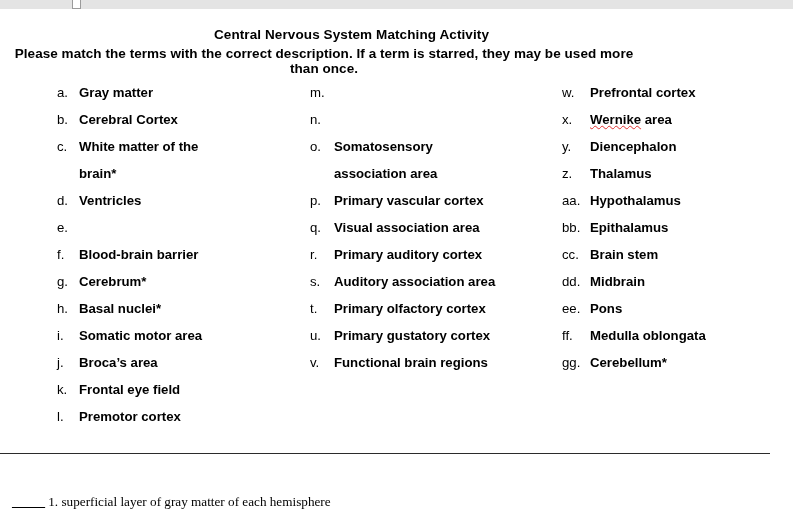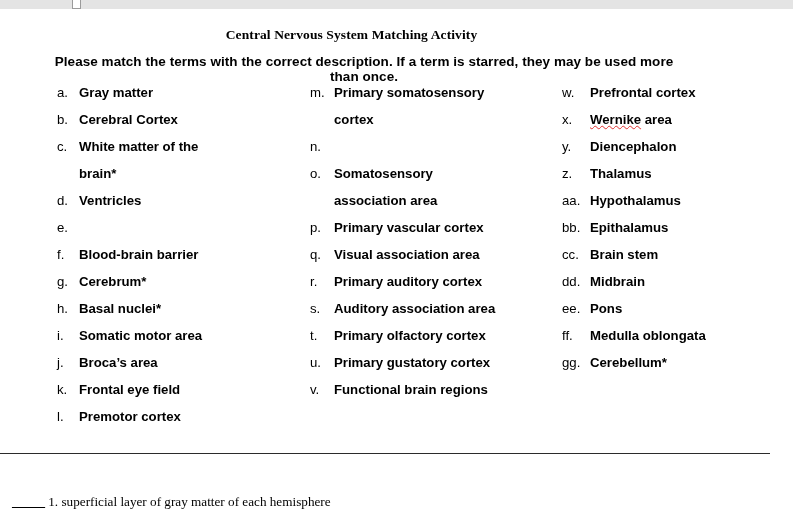--- a/index.html
+++ b/index.html
@@ -49,33 +49,31 @@
 
   .doc-title {
     position: absolute;
     top: 18px;
     left: 0;
     width: 703px;
     text-align: center;
     font-size: 13.5px;
     font-weight: bold;
     letter-spacing: 0.1px;
-    font-family: Liberation Serif, serif;
   }
 
   .doc-instructions {
     position: absolute;
-    top: 45px;
+    top: 37px;
     left: 0;
     width: 648px;
     text-align: center;
     font-size: 13.5px;
     font-weight: bold;
     letter-spacing: 0.05px;
-    margin-left: 40px;
   }
 
   
   .term-columns {
     position: absolute;
     top: 70px;
     left: 0;
     width: 793px;
   }
   .term-column {
@@ -225,24 +223,20 @@
         <div class="term-item">
           <span class="term-marker">l.</span>
           <span class="term-label">
             <span class="wrap-line">Premotor cortex</span>
           </span>
         </div>
       </div>
     <div class="term-column col-2">
         <div class="term-item">
           <span class="term-marker">m.</span>
-          <span class="term-label">
-            <span class="wrap-line">Primary somatosensory</span>
-            <span class="wrap-line">cortex</span>
-          </span>
         </div>
         <div class="term-item">
           <span class="term-marker">n.</span>
         </div>
         <div class="term-item">
           <span class="term-marker">o.</span>
           <span class="term-label">
             <span class="wrap-line">Somatosensory</span>
             <span class="wrap-line">association area</span>
           </span>

